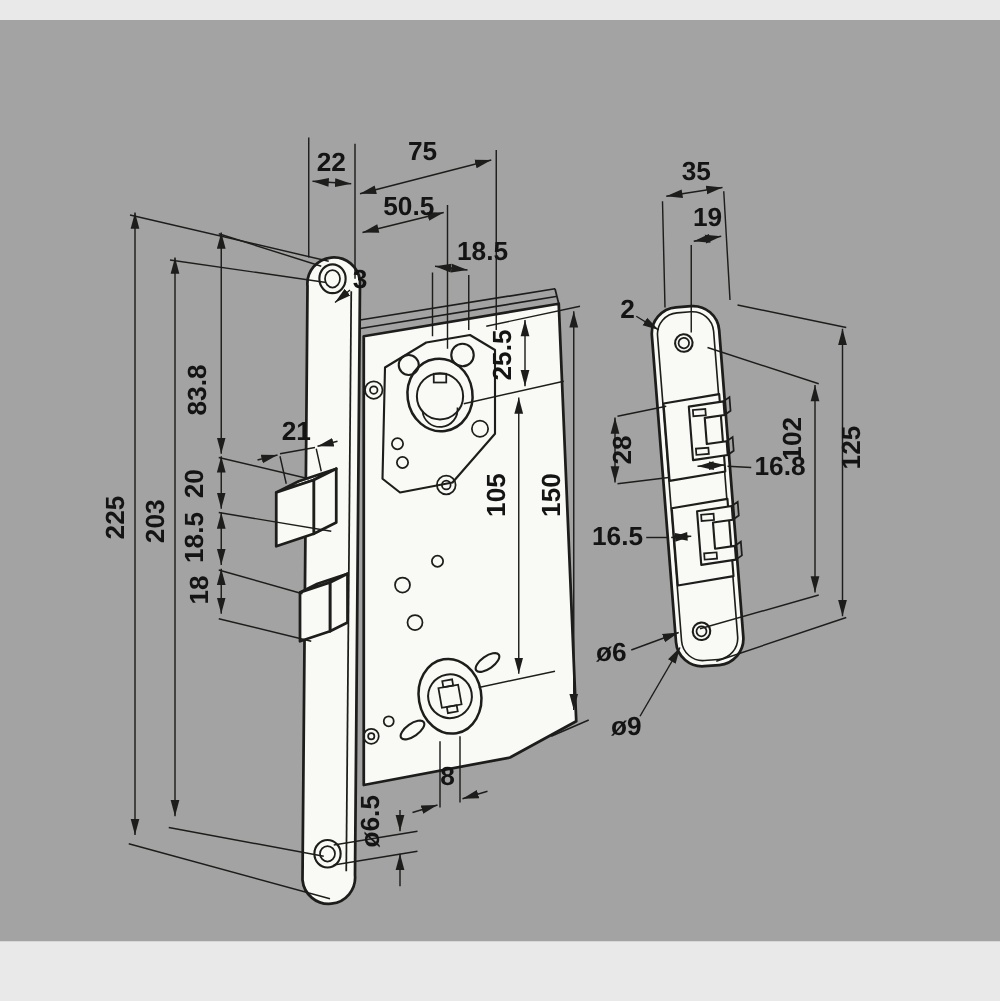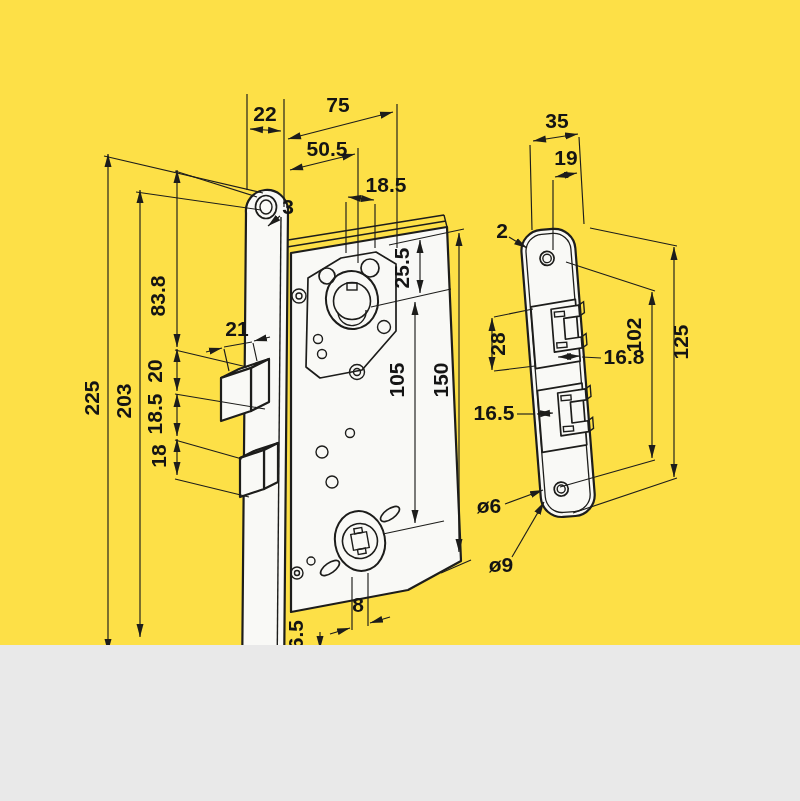--- a/index.html
+++ b/index.html
@@ -1,16 +1,16 @@
 <!DOCTYPE html>
 <html><head>
 <meta charset="utf-8">
 <style>
   html,body{margin:0;padding:0;background:#e9e9e9;}
-  .stage{width:800px;height:645px;background:#fde047;position:relative;margin:0 auto;overflow:hidden;}
+  .stage{width:800px;height:737px;background:#a3a3a3;position:relative;margin:16px auto;overflow:hidden;}
   svg{display:block;}
   .obj{fill:#f9f9f6;stroke:#1d1d1b;stroke-width:2.2;stroke-linejoin:round;}
   .obj2{fill:none;stroke:#1d1d1b;stroke-width:1.7;stroke-linejoin:round;}
   .obj2f{fill:#f9f9f6;stroke:#1d1d1b;stroke-width:1.7;stroke-linejoin:round;}
   .det{fill:none;stroke:#1d1d1b;stroke-width:1.4;}
   .dim{stroke:#1d1d1b;stroke-width:1.15;fill:none;}
   .dimtext{font-family:"Liberation Sans","DejaVu Sans",sans-serif;font-size:21px;font-weight:700;fill:#141414;text-anchor:middle;}
 </style>
 </head>
 <body>

